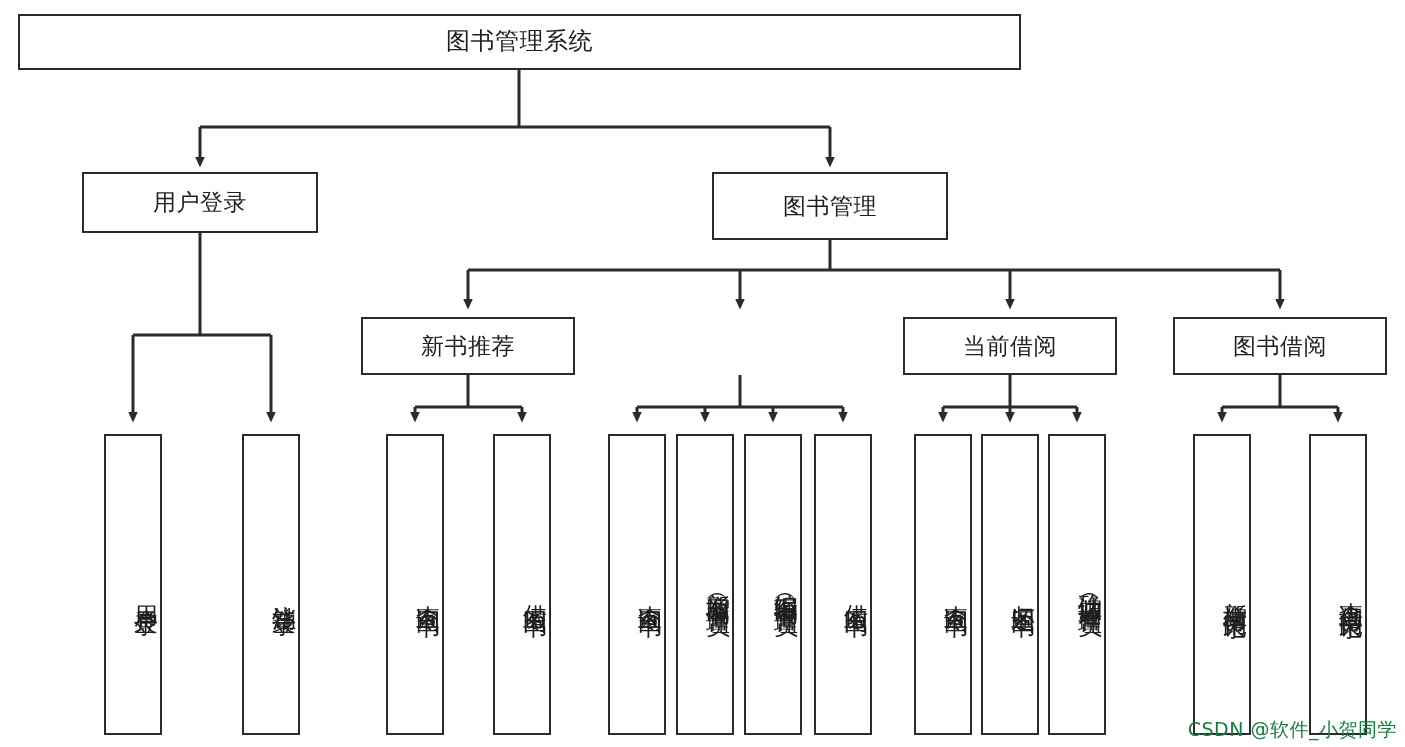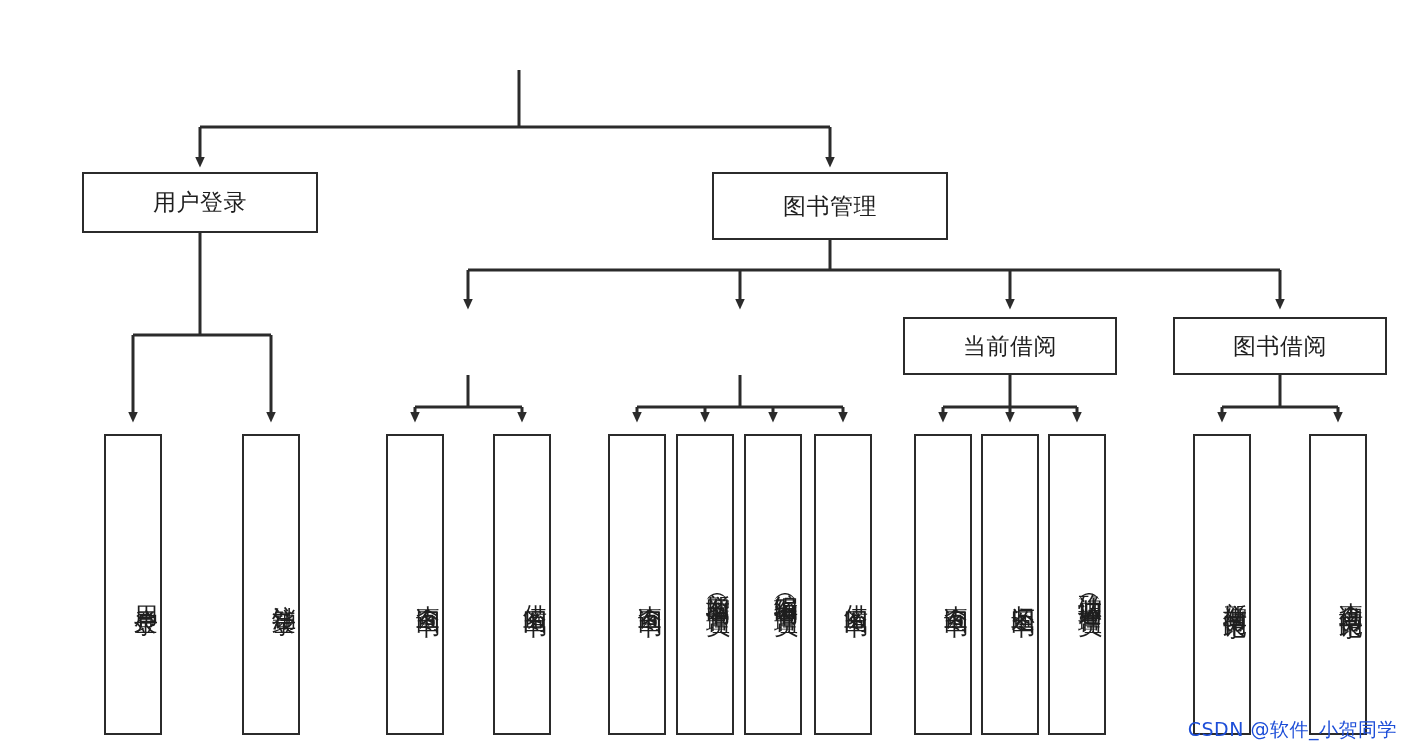--- a/index.html
+++ b/index.html
@@ -47,21 +47,21 @@
     justify-content:center;
   }
   .node.v.tall{
     padding-top:6px;
   }
   .watermark{
     position:absolute;
     right:8px;
     bottom:4px;
     font-size:19px;
-    color:#1d4ed8;
+    color:#15803d;
     white-space:nowrap;
     letter-spacing:0.5px;
     font-family:"DejaVu Sans","Liberation Sans",sans-serif;
   }
 </style>
 </head>
 <body>
 
 <div id="diagram">
 
@@ -108,25 +108,27 @@
       <path d="M1010,407 L1010,413" marker-end="url(#arrow)"></path>
       <path d="M1077,407 L1077,413" marker-end="url(#arrow)"></path>
 
       <path d="M1280,375 L1280,407"></path>
       <path d="M1222,407 L1338,407"></path>
       <path d="M1222,407 L1222,413" marker-end="url(#arrow)"></path>
       <path d="M1338,407 L1338,413" marker-end="url(#arrow)"></path>
     </g>
   </svg>
 
+  <div class="node root" style="left:18px;top:14px;width:1003px;height:56px;">图书管理系统</div>
 
   <div class="node h" style="left:82px;top:172px;width:236px;height:61px;">用户登录</div>
 
   <div class="node h" style="left:712px;top:172px;width:236px;height:68px;">图书管理</div>
 
+  <div class="node h" style="left:361px;top:317px;width:214px;height:58px;">新书推荐</div>
 
 
   <div class="node h" style="left:903px;top:317px;width:214px;height:58px;">当前借阅</div>
 
   <div class="node h" style="left:1173px;top:317px;width:214px;height:58px;">图书借阅</div>
 
   <div class="node v" style="left:104px;top:434px;width:58px;height:301px;">用户登录</div>
 
   <div class="node v" style="left:242px;top:434px;width:58px;height:301px;">注销登录</div>
 

